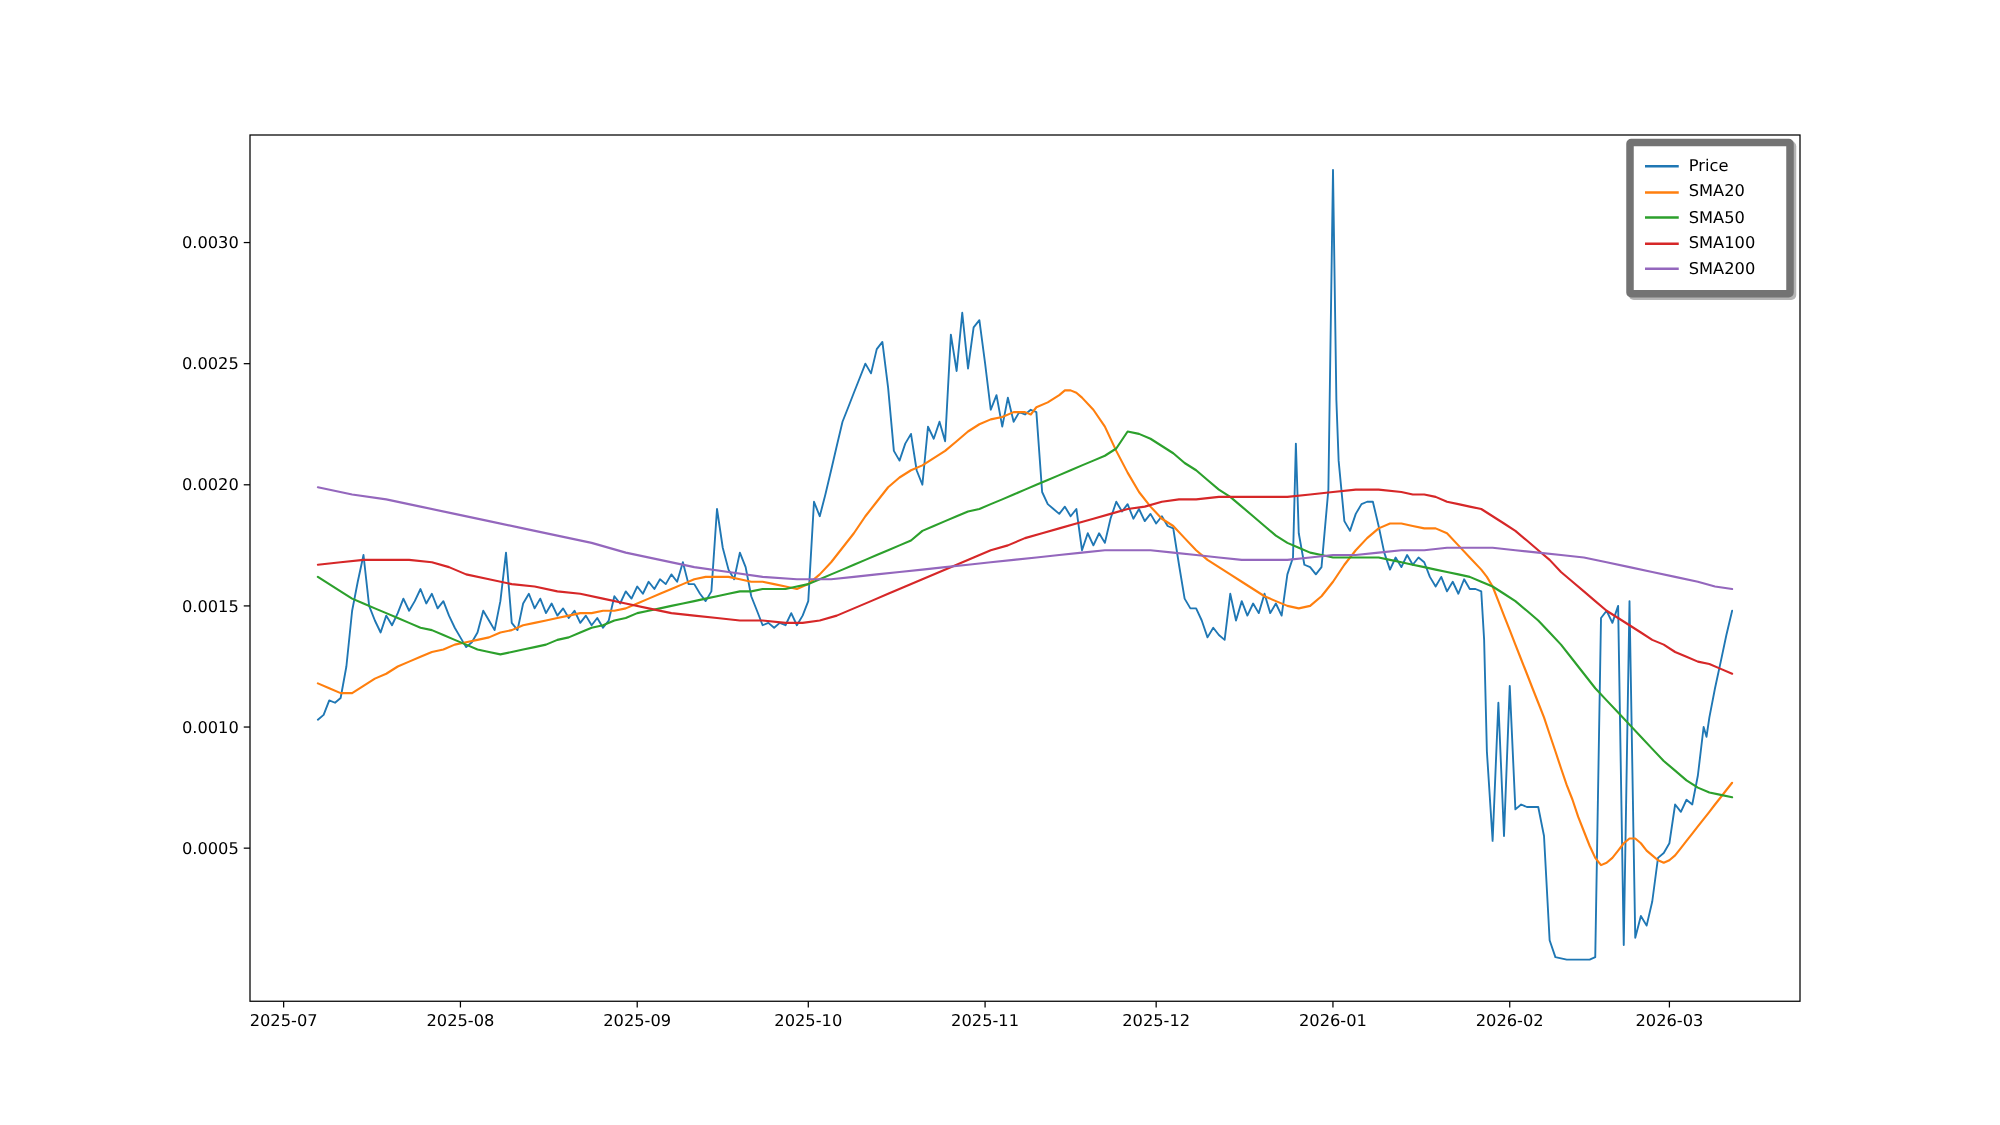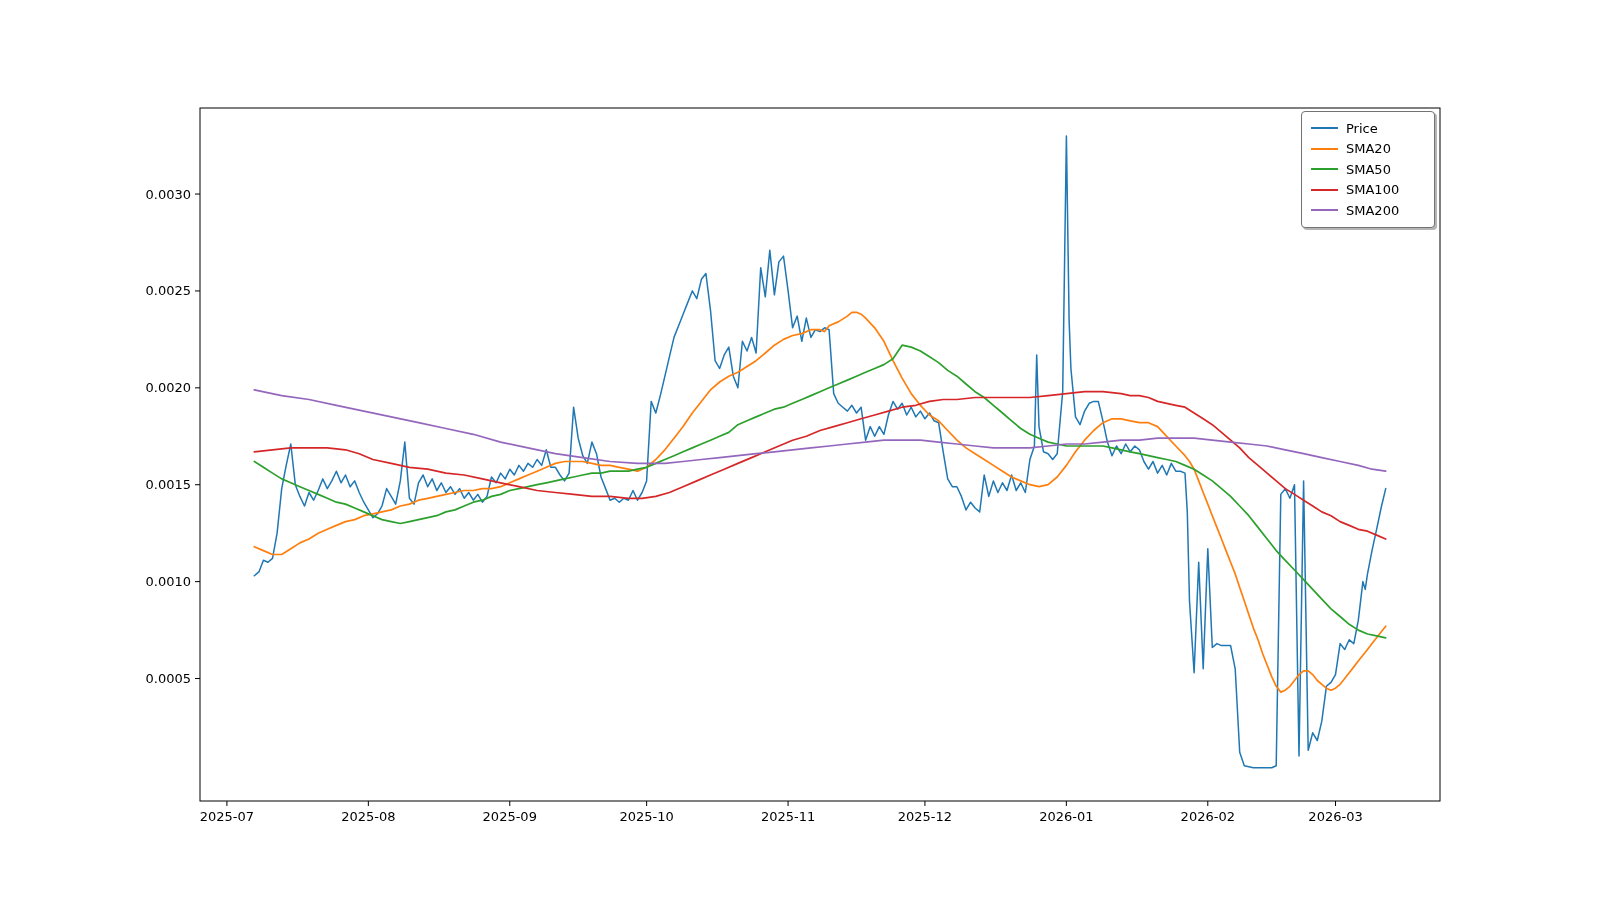--- a/index.html
+++ b/index.html
@@ -1,21 +1,21 @@
 <!DOCTYPE html>
 <html><head>
 <meta charset="utf-8">
 <style>
   html,body{margin:0;padding:0;background:#ffffff;}
   .figure{position:relative;width:1600px;height:900px;background:#ffffff;overflow:hidden;
           font-family:"DejaVu Sans","Liberation Sans",sans-serif;}
   svg{position:absolute;left:0;top:0;}
   .tick-label{font-family:"DejaVu Sans","Liberation Sans",sans-serif;font-size:13px;fill:#000;}
   .legend{position:absolute;left:1301px;top:111px;width:134px;box-sizing:border-box;
-          background:#ffffff;border:1px solid #737373;border-radius:4px;
+          background:#ffffff;border:6px solid #737373;border-radius:4px;
           padding:6px 10px 6px 9px;box-shadow:2px 2px 0 rgba(120,120,120,0.55);}
   .legend-entry{display:flex;align-items:center;height:20.5px;}
   .legend-swatch{display:inline-block;width:27px;height:0;border-top-width:2px;border-top-style:solid;
                  margin-right:8px;flex:0 0 auto;}
   .legend-label{font-size:13px;color:#000;white-space:nowrap;}
 </style>
 </head>
 <body>
 
 <div class="figure">

